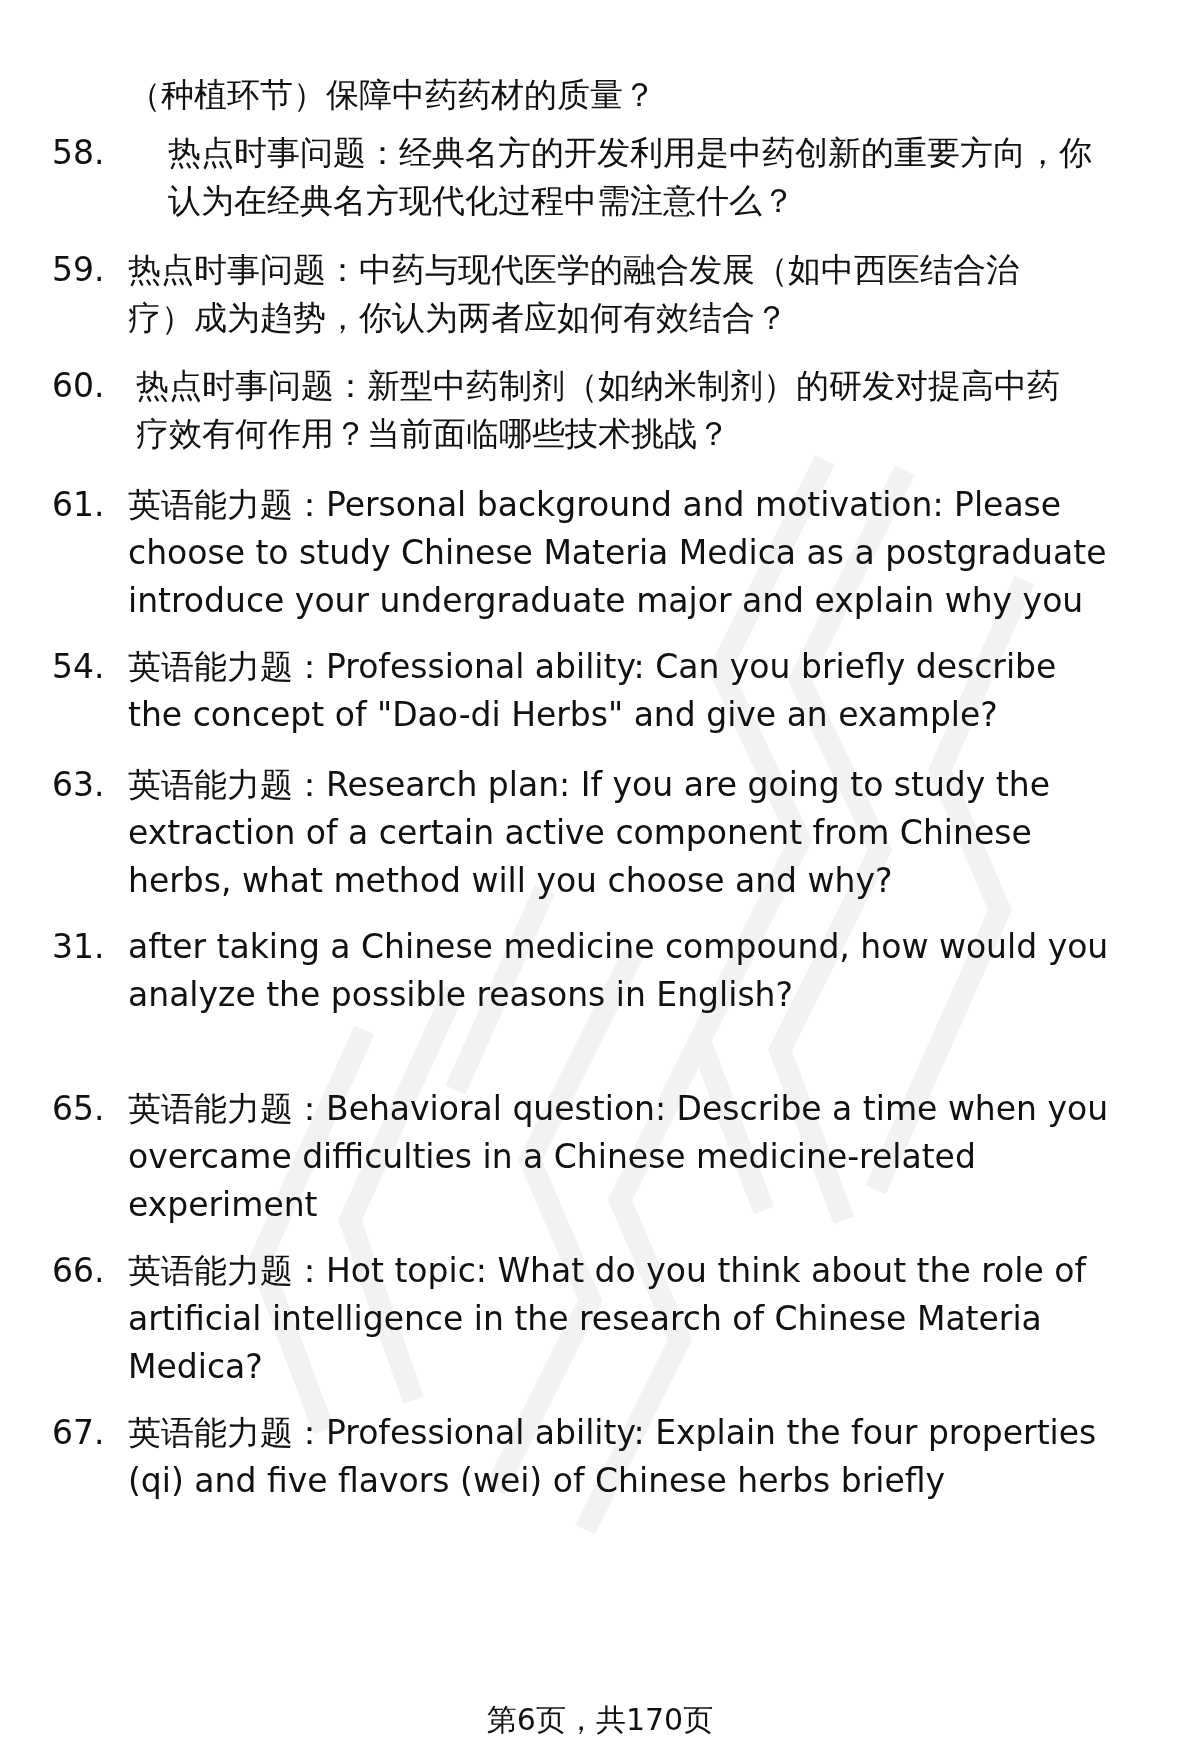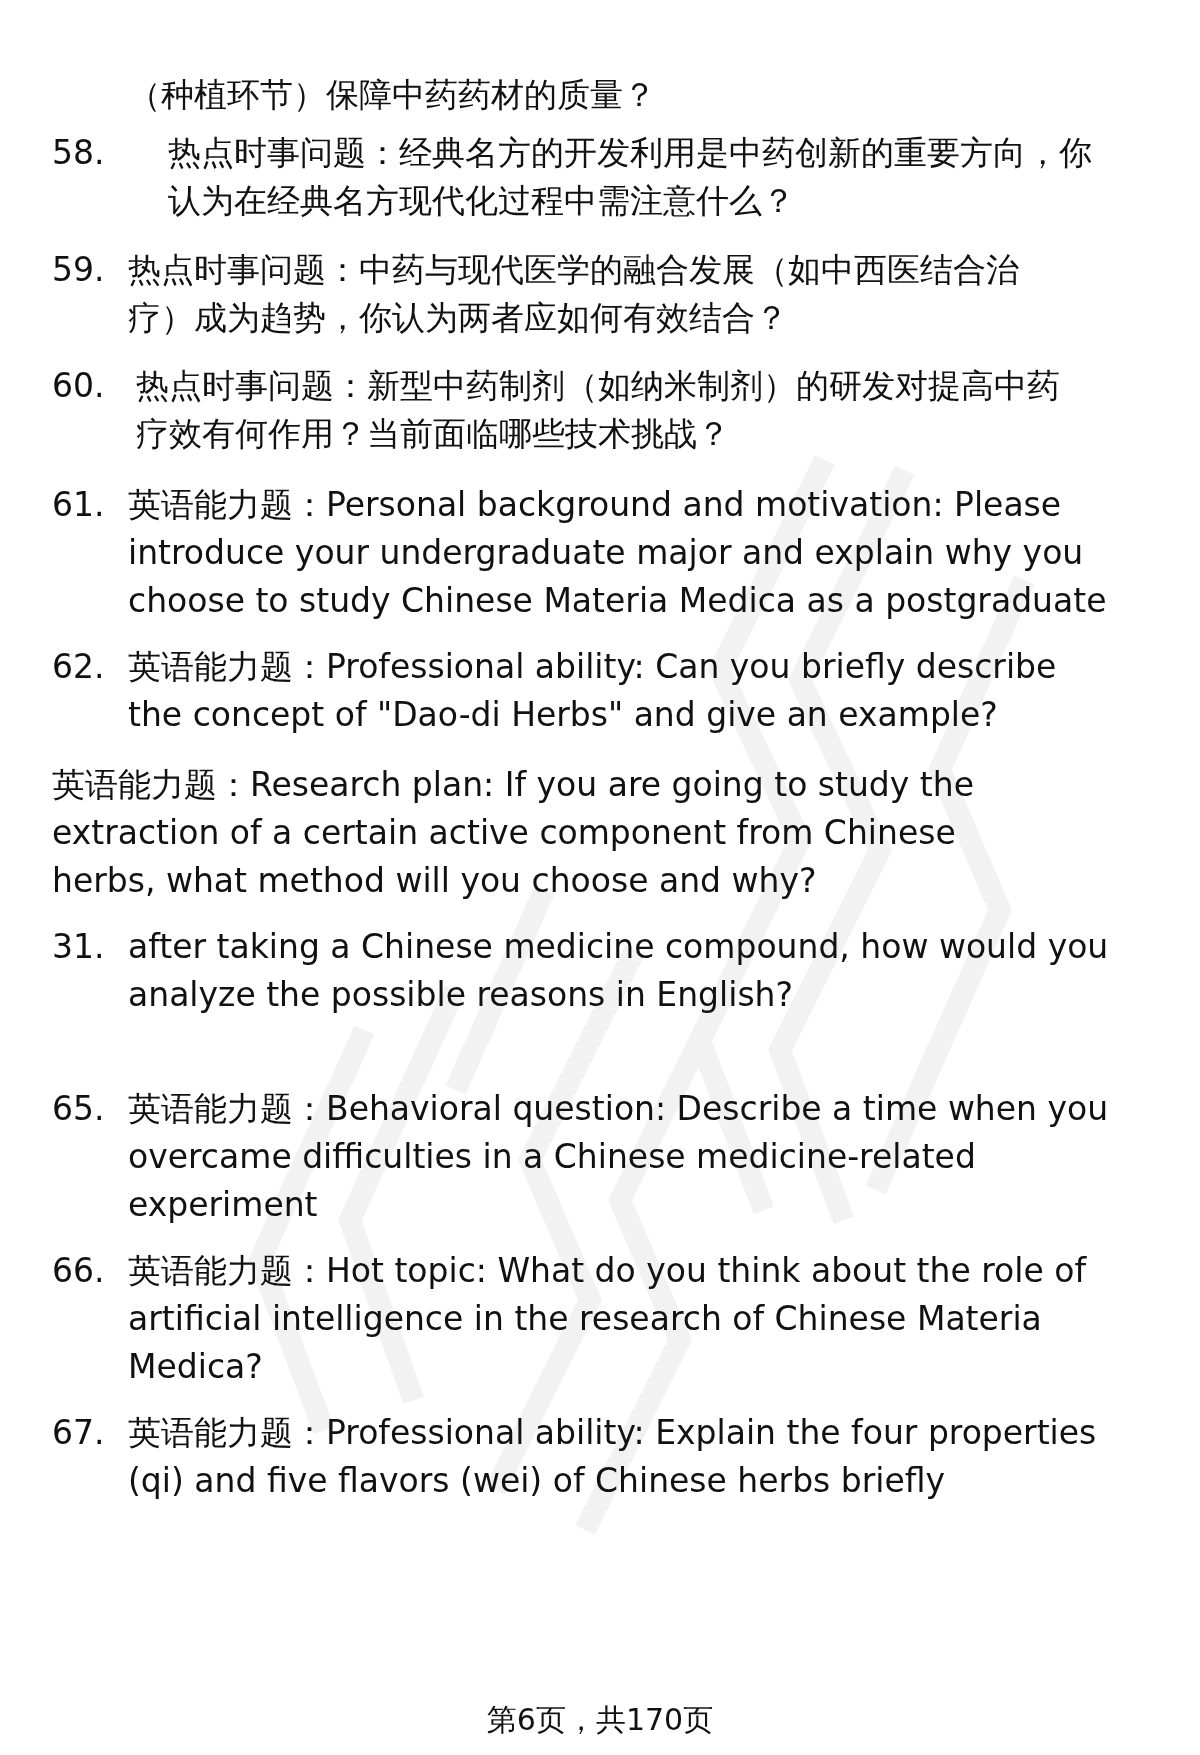--- a/index.html
+++ b/index.html
@@ -60,34 +60,35 @@
       <span class="text">
         <span class="line">热点时事问题：新型中药制剂（如纳米制剂）的研发对提高中药</span>
         <span class="line">疗效有何作用？当前面临哪些技术挑战？</span>
       </span>
     </div>
 
     <div class="item" style="top:481px;">
       <span class="num">61.</span>
       <span class="text">
         <span class="line">英语能力题：Personal background and motivation: Please</span>
+        <span class="line">choose to study Chinese Materia Medica as a postgraduate</span>
         <span class="line">introduce your undergraduate major and explain why you</span>
-        <span class="line">choose to study Chinese Materia Medica as a postgraduate</span>
       </span>
     </div>
 
     <div class="item" style="top:643px;">
-      <span class="num">62.</span>
+      <span class="num">54.</span>
       <span class="text">
         <span class="line">英语能力题：Professional ability: Can you briefly describe</span>
         <span class="line">the concept of "Dao-di Herbs" and give an example?</span>
       </span>
     </div>
 
     <div class="item" style="top:761px;">
+      <span class="num">63.</span>
       <span class="text">
         <span class="line">英语能力题：Research plan: If you are going to study the</span>
         <span class="line">extraction of a certain active component from Chinese</span>
         <span class="line">herbs, what method will you choose and why?</span>
       </span>
     </div>
 
     <div class="item" style="top:923px;">
       <span class="num">31.</span>
       <span class="text">

